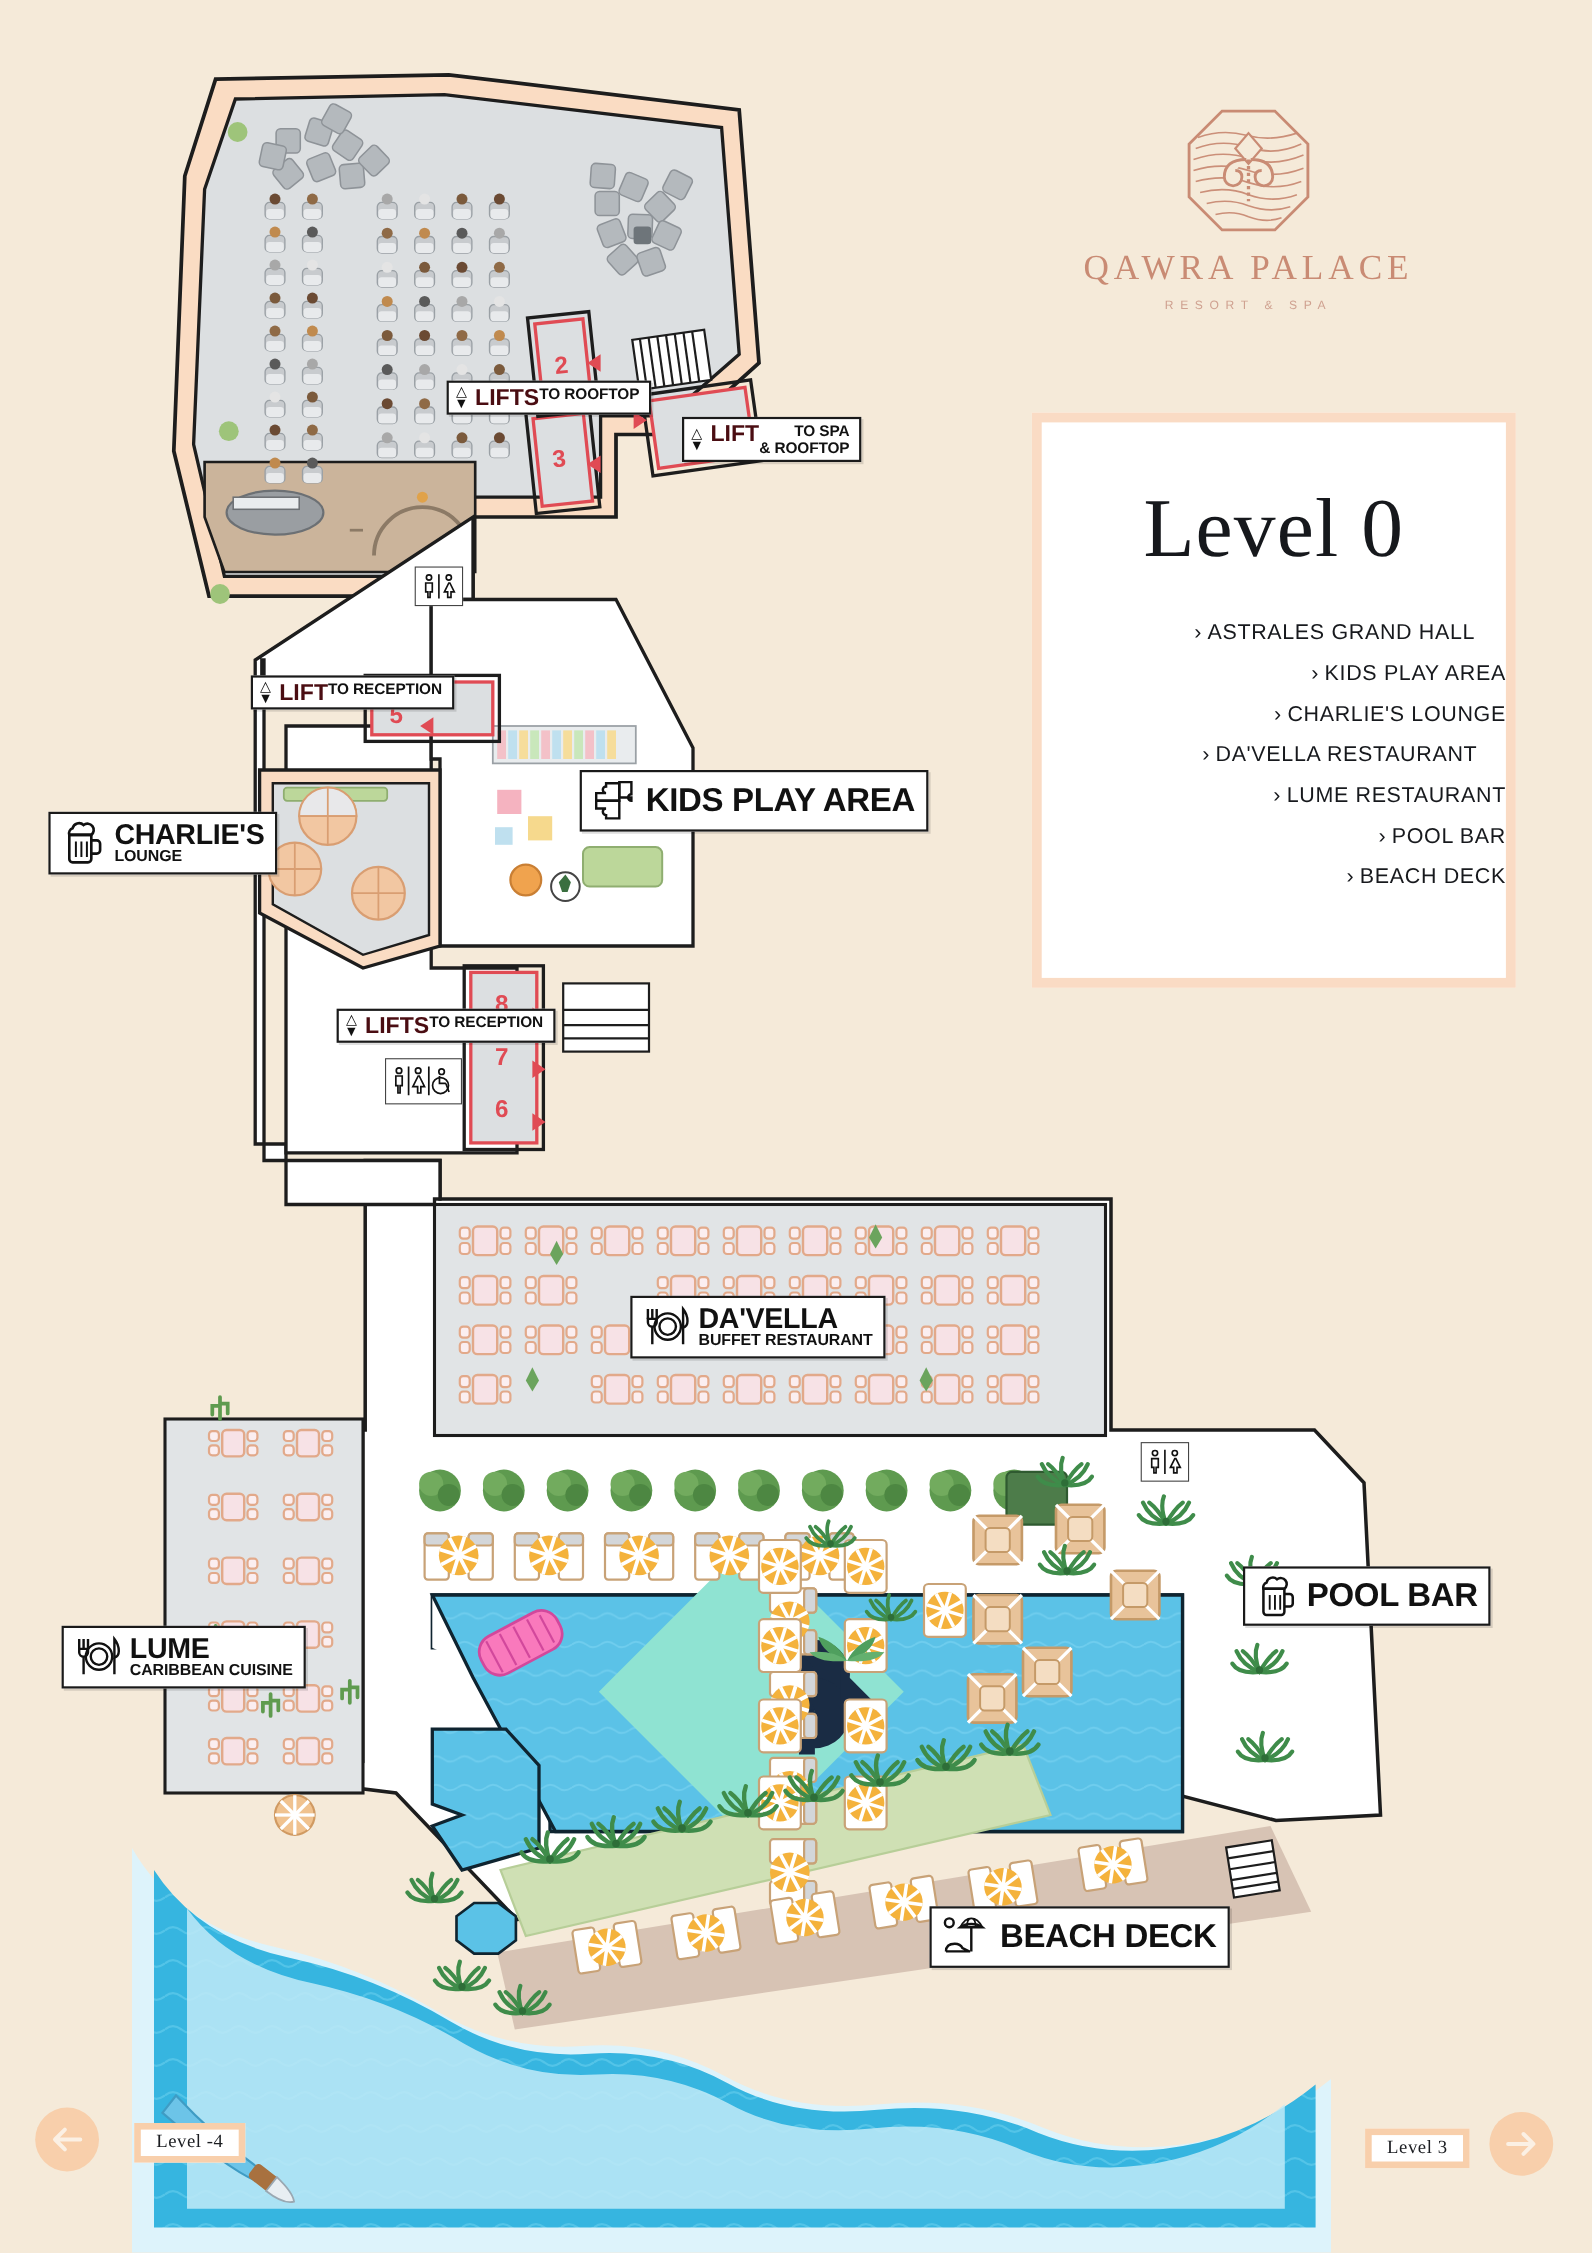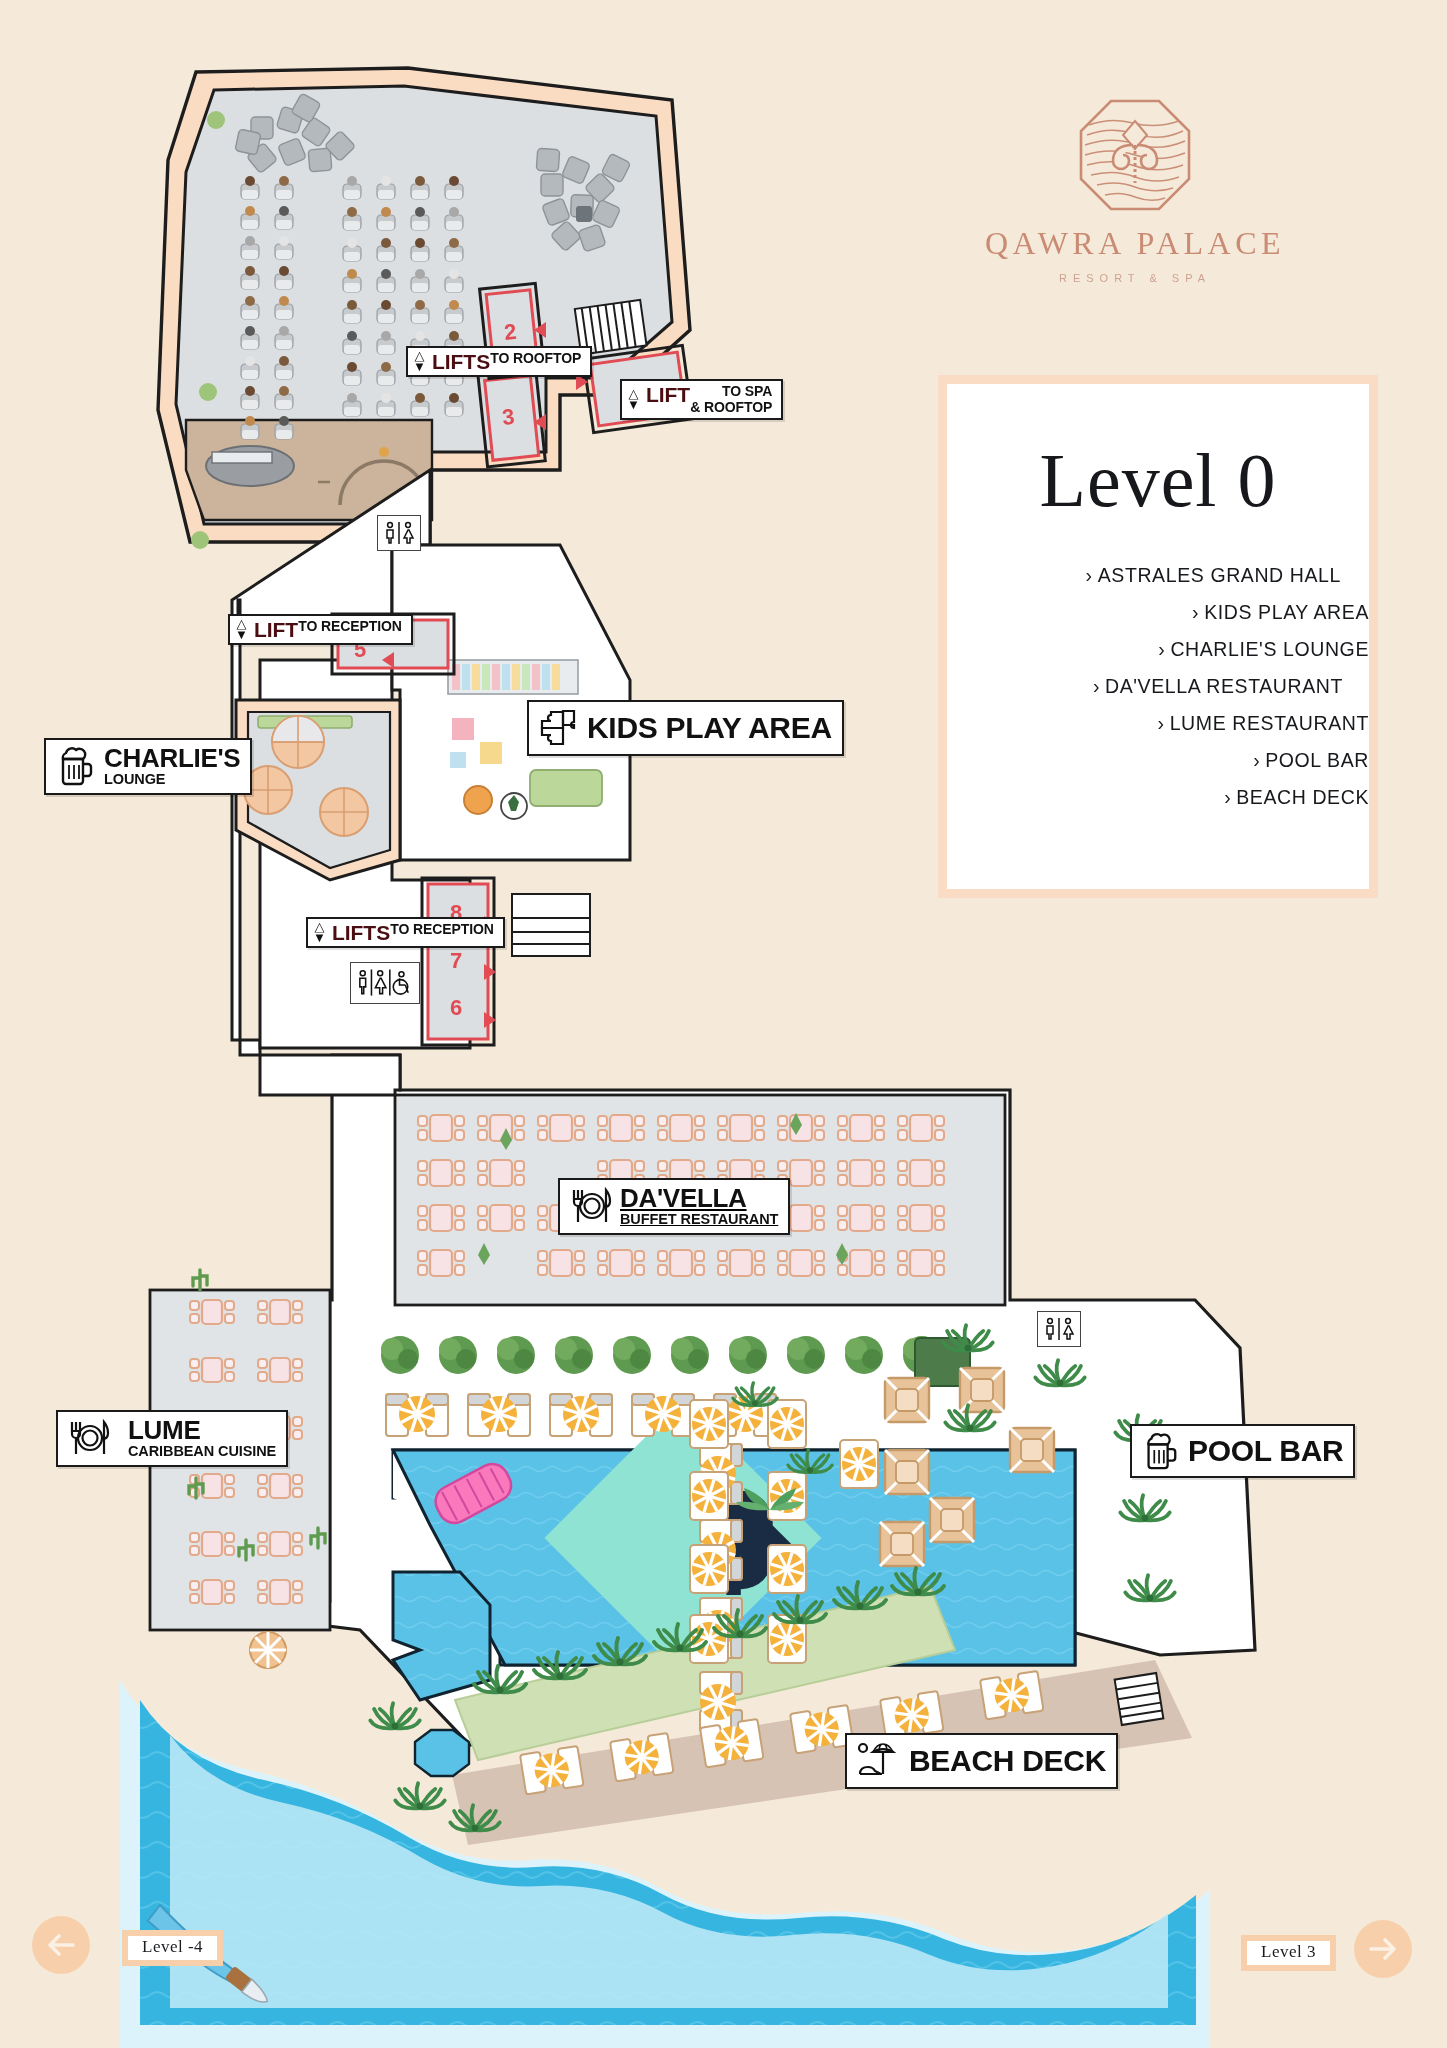--- a/index.html
+++ b/index.html
@@ -1803,41 +1803,41 @@
         <path d="M5 14 h9 a3 3 0 1 1 0 -6 v-3 h12 v16 h-21 z" fill="none" stroke="#111" stroke-width="2.2"></path>
         <path d="M26 5 h11 v11 a3 3 0 1 0 0 6 v-3 h-11 z" fill="none" stroke="#111" stroke-width="2.2" transform="translate(0,-1)"></path>
         <path d="M5 21 h21 v16 h-12 v-3 a3 3 0 1 1 0 -6 h-9 z" fill="none" stroke="#111" stroke-width="2.2"></path>
       </svg>
     </span>
     <span class="txt">
       <span class="t1" style="font-size:30px">KIDS PLAY AREA</span>
     </span>
   </div>
 
-  <div class="chip" style="left:558px; top:1178px;text-decoration:underline;">
+  <div class="chip" style="left:573px; top:1178px;">
     <span class="ic">
       <svg width="44" height="42" viewBox="0 0 44 42">
         <g stroke="#111" stroke-width="2.2" fill="none">
           <path d="M6 5 v9 M10 5 v9 M14 5 v9"></path>
           <path d="M6 14 h8 v3 a4 4 0 0 1 -4 4 a4 4 0 0 1 -4 -4 z"></path>
           <line x1="10" y1="21" x2="10" y2="37"></line>
           <circle cx="24" cy="21" r="12"></circle>
           <circle cx="24" cy="21" r="7.5"></circle>
           <path d="M38 5 q4 5 4 11 q0 5 -4 6 z"></path>
           <line x1="38" y1="22" x2="38" y2="37"></line>
         </g>
       </svg>
     </span>
     <span class="txt">
       <span class="t1">DA'VELLA</span>
       <span class="t2">BUFFET RESTAURANT</span>
     </span>
   </div>
 
-  <div class="chip" style="left:56px; top:1410px;gap:10px;">
+  <div class="chip" style="left:56px; top:1478px;">
     <span class="ic">
       <svg width="44" height="42" viewBox="0 0 44 42">
         <g stroke="#111" stroke-width="2.2" fill="none">
           <path d="M6 5 v9 M10 5 v9 M14 5 v9"></path>
           <path d="M6 14 h8 v3 a4 4 0 0 1 -4 4 a4 4 0 0 1 -4 -4 z"></path>
           <line x1="10" y1="21" x2="10" y2="37"></line>
           <circle cx="24" cy="21" r="12"></circle>
           <circle cx="24" cy="21" r="7.5"></circle>
           <path d="M38 5 q4 5 4 11 q0 5 -4 6 z"></path>
           <line x1="38" y1="22" x2="38" y2="37"></line>

